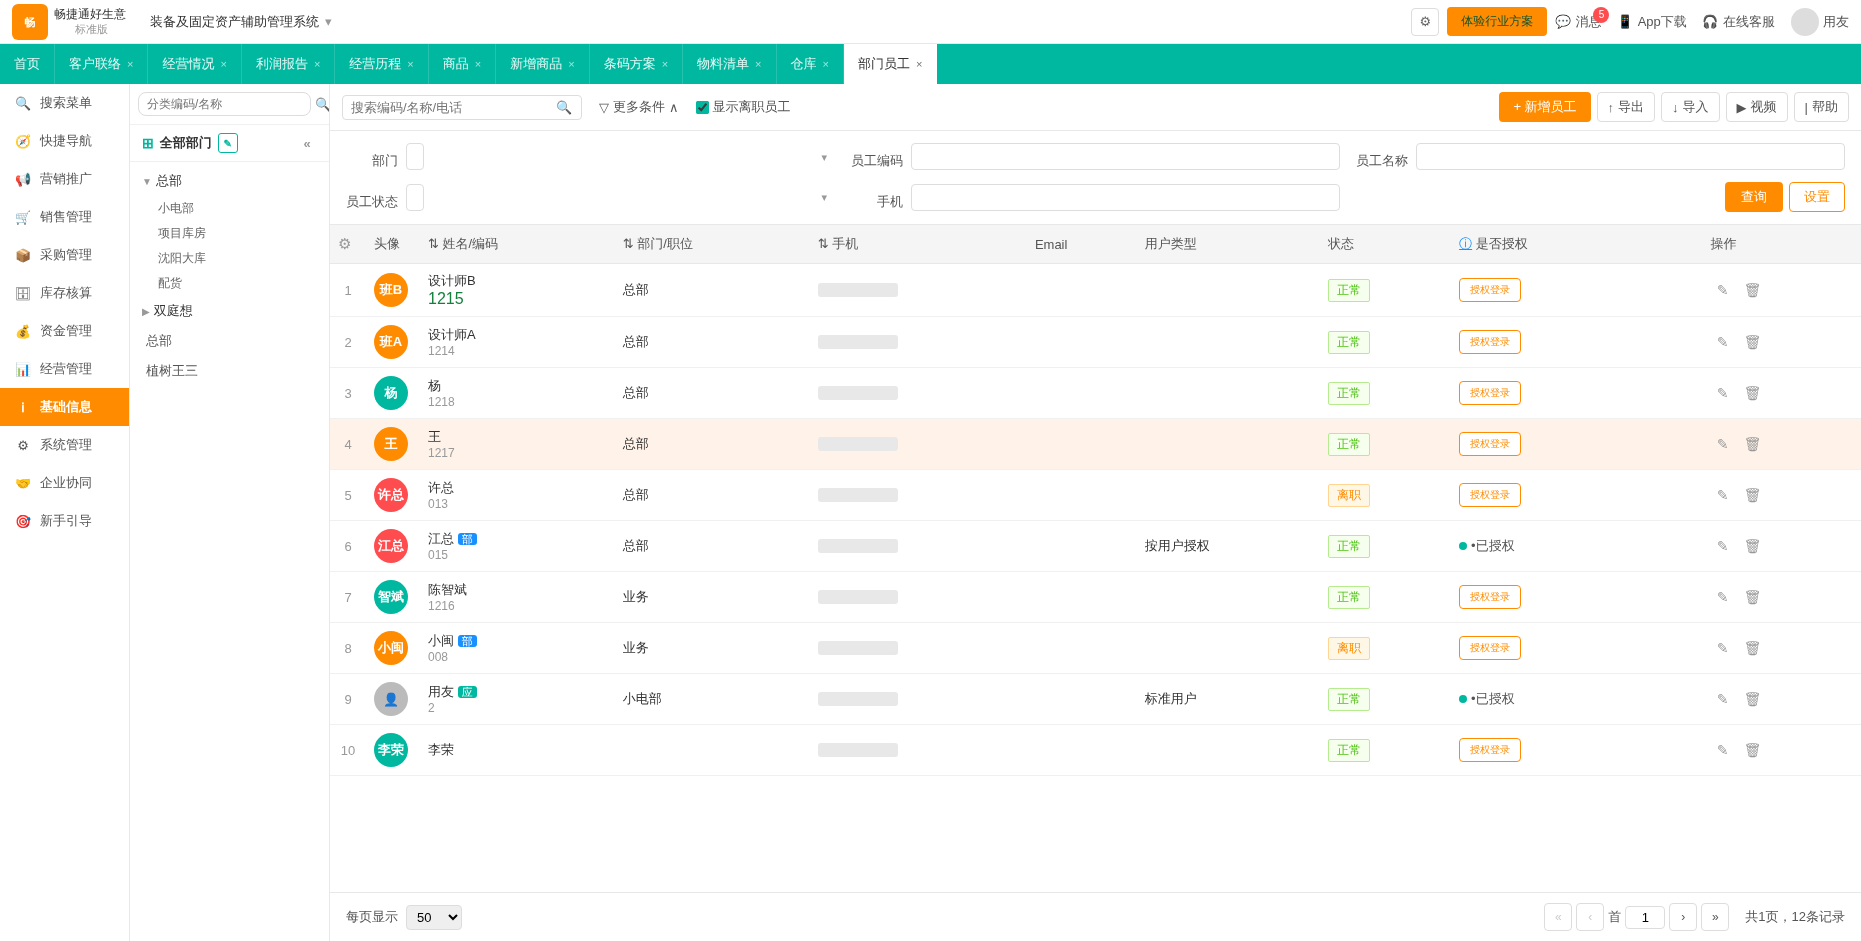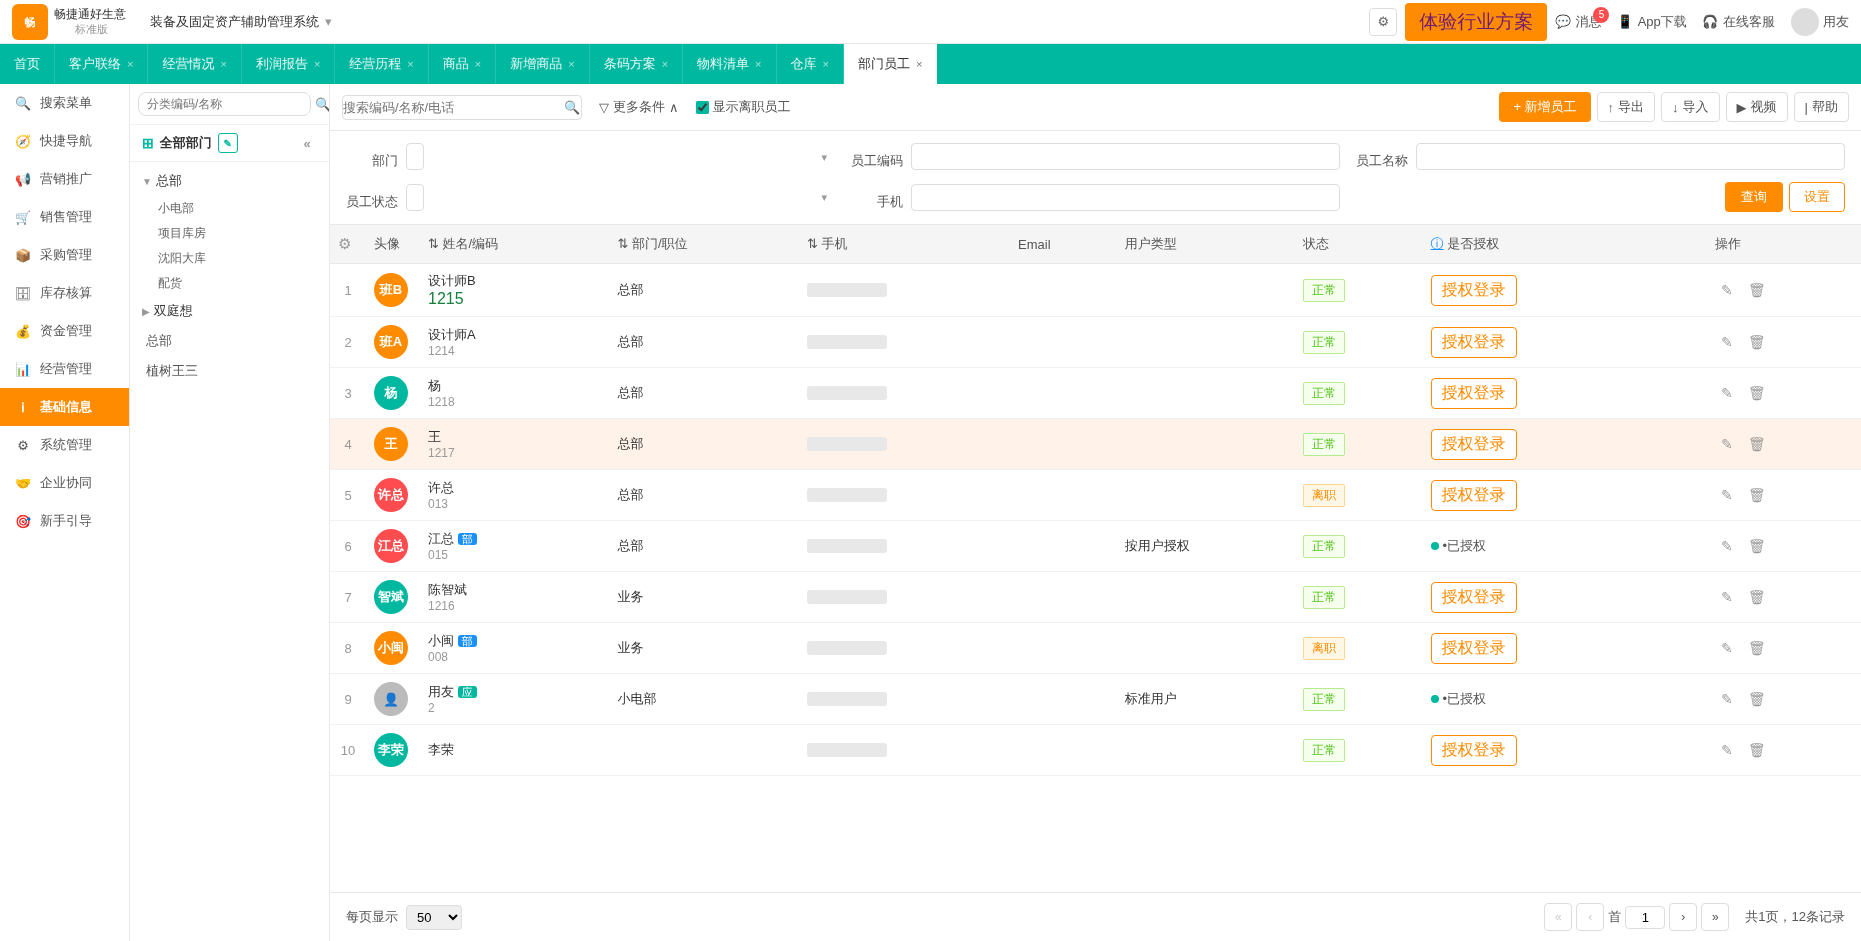--- a/index.html
+++ b/index.html
@@ -5,21 +5,21 @@
     * { box-sizing: border-box; margin: 0; padding: 0; }
     body { font-family: 'Microsoft YaHei', Arial, sans-serif; font-size: 13px; background: #f5f5f5; color: #333; }
 
     
     .top-bar { display: flex; align-items: center; height: 44px; background: #fff; border-bottom: 1px solid #e8e8e8; padding: 0 12px; gap: 8px; }
     .logo-area { display: flex; align-items: center; gap: 6px; width: 130px; }
     .logo-icon { width: 36px; height: 36px; background: #ff8c00; border-radius: 6px; display: flex; align-items: center; justify-content: center; color: white; font-size: 12px; font-weight: bold; }
     .logo-text { font-size: 12px; color: #333; line-height: 1.3; }
     .system-title { font-size: 13px; color: #333; flex: 1; display: flex; align-items: center; gap: 6px; }
     .gear-btn { width: 28px; height: 28px; border: 1px solid #ddd; border-radius: 4px; display: flex; align-items: center; justify-content: center; cursor: pointer; color: #666; }
-    .trial-btn { background: #ff8c00; color: #701a75; border: none; border-radius: 4px; padding: 6px 14px; font-size: 19px; cursor: pointer; white-space: nowrap; }
+    .trial-btn { background: #ff8c00; color: #14532d; border: none; border-radius: 4px; padding: 6px 14px; font-size: 12px; cursor: pointer; white-space: nowrap; }
     .top-right { display: flex; align-items: center; gap: 16px; margin-left: auto; }
     .top-right-item { display: flex; align-items: center; gap: 4px; color: #555; font-size: 13px; cursor: pointer; position: relative; }
     .badge { background: #ff4d4f; color: white; border-radius: 10px; font-size: 10px; padding: 0 4px; min-width: 16px; height: 16px; display: flex; align-items: center; justify-content: center; position: absolute; top: -6px; right: -8px; }
     .avatar-circle { width: 28px; height: 28px; background: #ddd; border-radius: 50%; display: flex; align-items: center; justify-content: center; font-size: 11px; color: #666; }
 
     
     .nav-tabs { display: flex; background: #00b8a0; height: 40px; align-items: stretch; padding-left: 0; overflow-x: auto; text-align: center; }
     .nav-tab { display: flex; align-items: center; padding: 0 14px; color: rgba(255,255,255,0.9); font-size: 13px; cursor: pointer; white-space: nowrap; gap: 4px; border-right: 1px solid rgba(255,255,255,0.15); }
     .nav-tab.active { background: #fff; color: #333; }
     .nav-tab .close-x { font-size: 11px; opacity: 0.7; margin-left: 2px; }
@@ -50,21 +50,21 @@
     .dept-node { padding: 6px 12px 6px 16px; font-size: 13px; color: #555; cursor: pointer; display: flex; align-items: center; gap: 4px; }
     .dept-node.parent { font-weight: 500; color: #333; padding-left: 12px; }
     .dept-child { padding-left: 28px; padding-top: 4px; padding-bottom: 4px; font-size: 12px; color: #666; cursor: pointer; }
     .expand-icon { color: #999; font-size: 10px; }
 
     
     .main-content { flex: 1; display: flex; flex-direction: column; overflow: hidden; }
 
     
     .toolbar { display: flex; align-items: center; gap: 8px; padding: 8px 12px; background: #fff; border-bottom: 1px solid #e8e8e8; }
-    .search-box { display: flex; align-items: center; border: 1px solid #ddd; border-radius: 4px; padding: 4px 0; gap: 4px; flex: 0 0 240px; }
+    .search-box { display: flex; align-items: center; border: 1px solid #ddd; border-radius: 4px; padding: 4px 8px; gap: 4px; flex: 0 0 240px; }
     .search-box input { border: none; outline: none; font-size: 13px; width: 100%; color: #333; }
     .filter-btn { display: flex; align-items: center; gap: 4px; color: #555; font-size: 13px; cursor: pointer; padding: 4px 8px; border: 1px solid transparent; border-radius: 4px; }
     .checkbox-label { display: flex; align-items: center; gap: 4px; font-size: 13px; color: #555; cursor: pointer; }
     .checkbox-label input[type=checkbox] { accent-color: #00b8a0; }
     .toolbar-right { margin-left: auto; display: flex; align-items: center; gap: 6px; }
     .btn-primary { background: #ff8c00; color: white; border: none; border-radius: 4px; padding: 6px 14px; font-size: 13px; cursor: pointer; white-space: nowrap; }
     .btn-outline { background: #fff; color: #555; border: 1px solid #ddd; border-radius: 4px; padding: 5px 10px; font-size: 13px; cursor: pointer; display: flex; align-items: center; gap: 4px; }
 
     
     .adv-filter { background: #fff; border-bottom: 1px solid #e8e8e8; padding: 12px 16px; display: grid; grid-template-columns: 1fr 1fr 1fr; gap: 12px 16px; align-items: center; }
@@ -86,21 +86,21 @@
     td { padding: 8px 8px; font-size: 13px; color: #333; border-bottom: 1px solid #f0f0f0; vertical-align: middle; }
     tr.highlighted { background: #fff2e8; }
     .avatar { width: 34px; height: 34px; border-radius: 50%; display: flex; align-items: center; justify-content: center; font-size: 13px; font-weight: bold; color: white; }
     .avatar.orange { background: #ff8c00; }
     .avatar.teal { background: #00b8a0; }
     .avatar.red { background: #ff4d4f; }
     .avatar.gray { background: #bbb; }
     .status-badge { display: inline-block; padding: 2px 8px; border-radius: 2px; font-size: 12px; }
     .status-normal { background: #f6ffed; color: #52c41a; border: 1px solid #b7eb8f; }
     .status-left { background: #fff7e6; color: #ff8c00; border: 1px solid #ffd591; }
-    .auth-btn { border: 1px solid #ff8c00; color: #ff8c00; background: #fff; border-radius: 4px; padding: 4px 10px; font-size: 16px; cursor: pointer; white-space: nowrap; }
+    .auth-btn { border: 1px solid #ff8c00; color: #ff8c00; background: #fff; border-radius: 4px; padding: 4px 10px; font-size: 10px; cursor: pointer; white-space: nowrap; }
     .auth-text { color: #555; font-size: 13px; display: flex; align-items: center; gap: 4px; }
     .auth-dot { width: 8px; height: 8px; border-radius: 50%; background: #00b8a0; display: inline-block; }
     .op-btns { display: flex; gap: 6px; align-items: center; }
     .op-btn { width: 24px; height: 24px; display: flex; align-items: center; justify-content: center; cursor: pointer; color: #999; font-size: 14px; border-radius: 3px; }
     .blue-tag { background: #1890ff; color: white; border-radius: 3px; padding: 0 4px; font-size: 11px; height: 16px; line-height: 16px; }
     .teal-tag { background: #00b8a0; color: white; border-radius: 3px; padding: 0 4px; font-size: 11px; height: 16px; line-height: 16px; }
     .phone-blur { display: inline-block; background: #e8e8e8; color: transparent; border-radius: 3px; min-width: 80px; height: 14px; }
     .row-num { color: #999; text-align: center; }
     .settings-icon { color: #999; font-size: 15px; }
 

